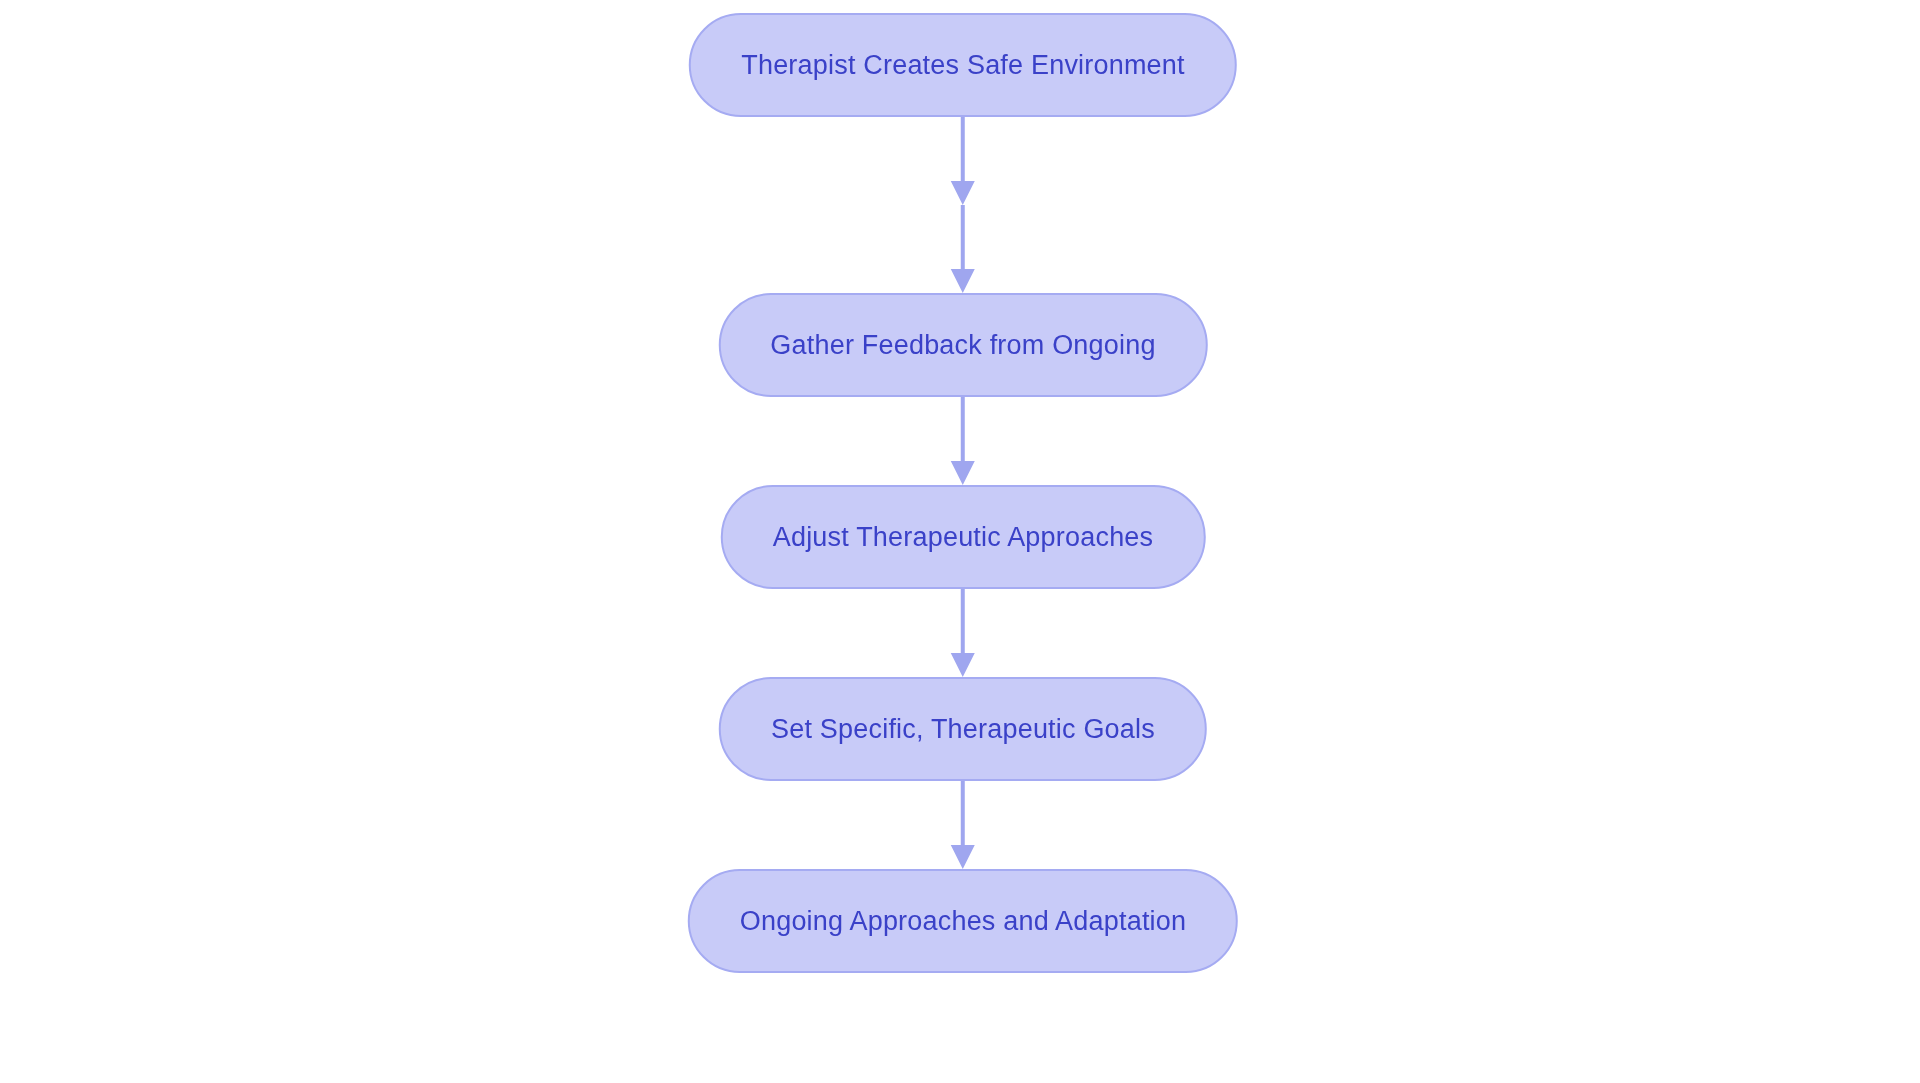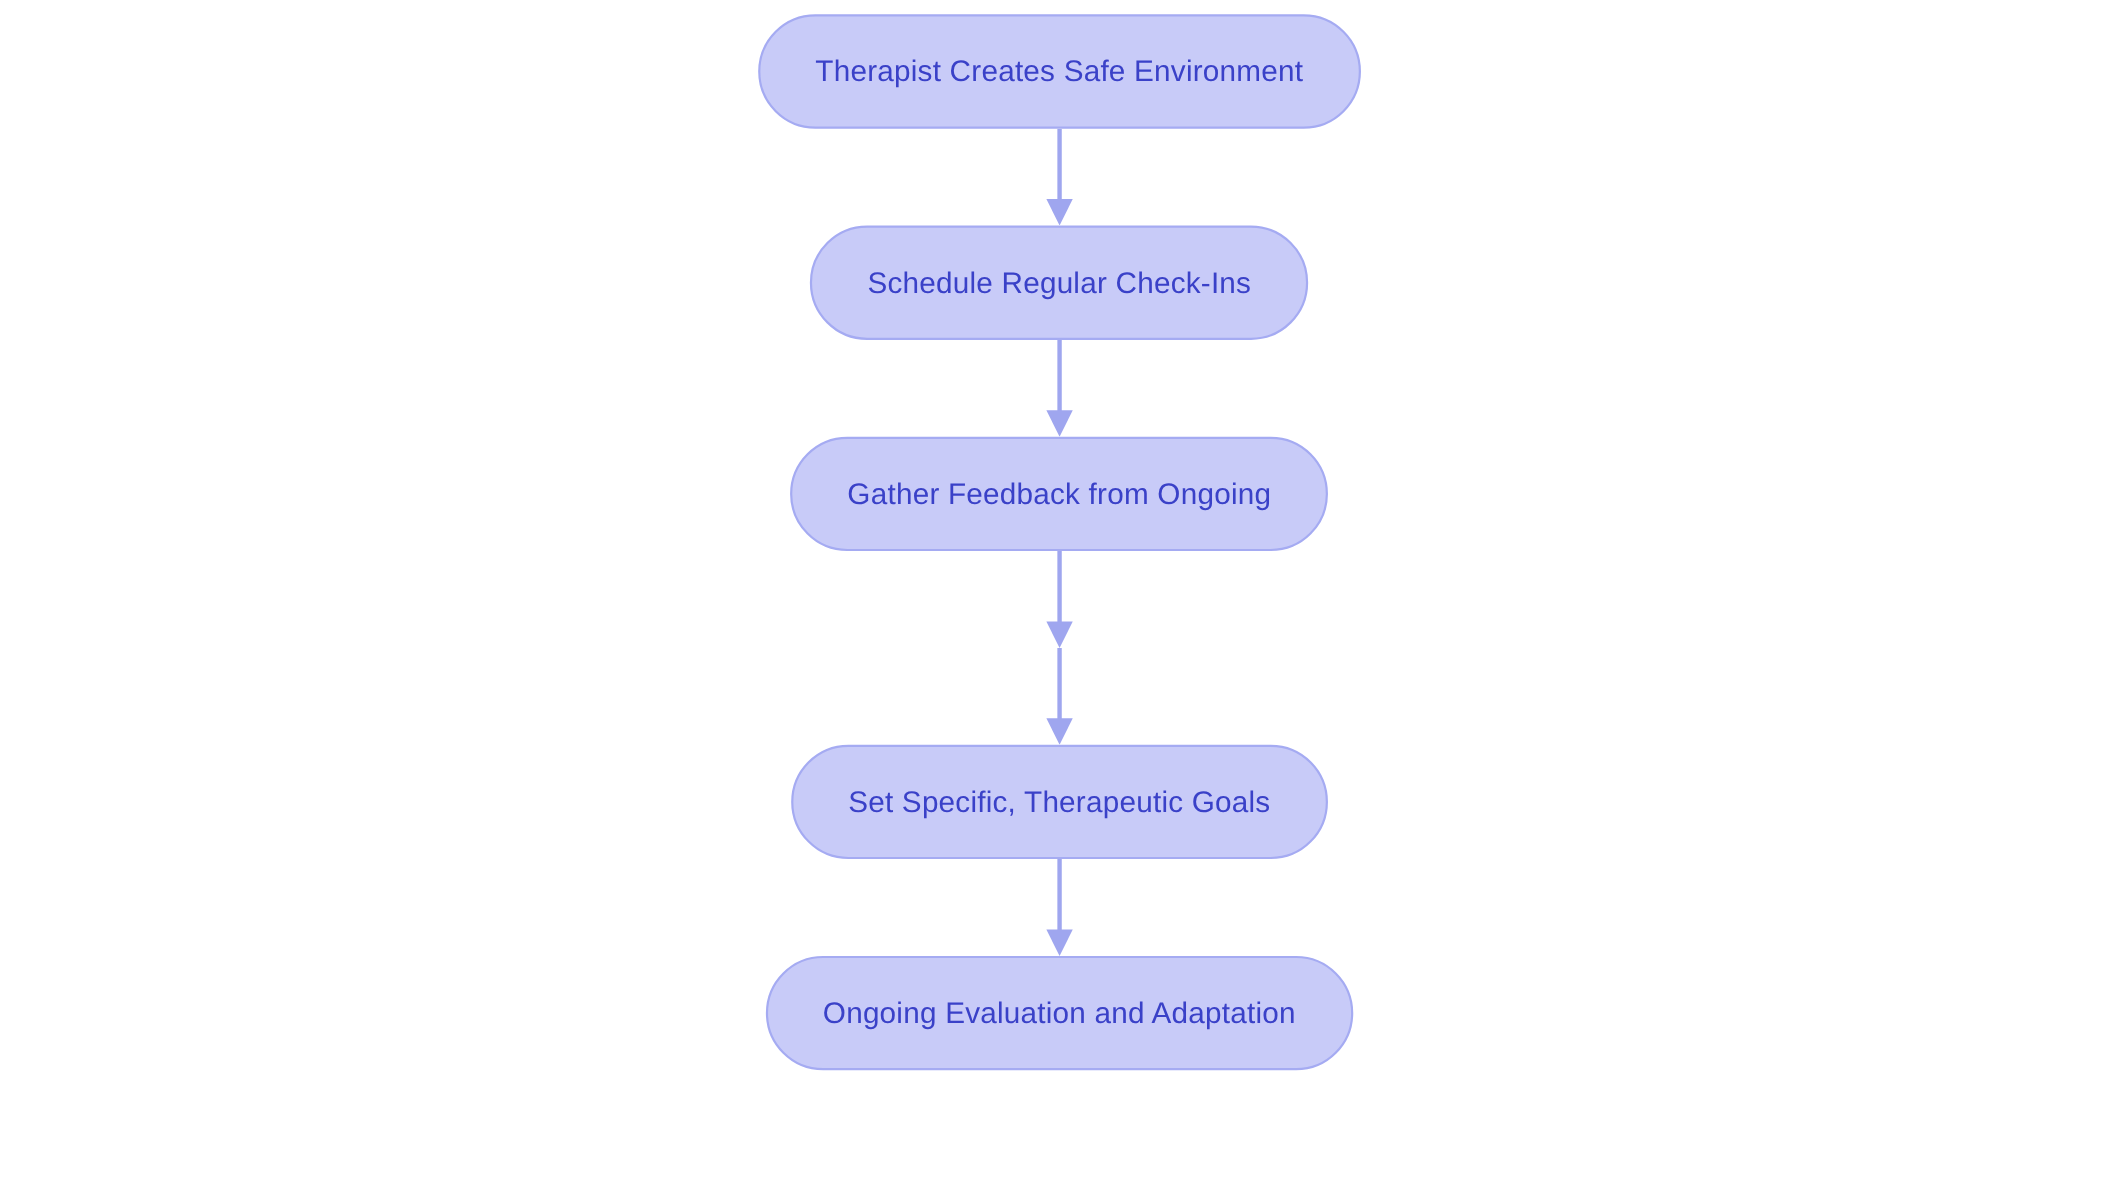--- a/index.html
+++ b/index.html
@@ -57,51 +57,51 @@
 
     <div class="node">
       <span>Therapist Creates Safe Environment</span>
     </div>
 
     <svg class="arrow" viewBox="0 0 26 88" xmlns="http://www.w3.org/2000/svg">
       <line x1="13" y1="0" x2="13" y2="68" stroke="currentColor" stroke-width="4"></line>
       <polygon points="1,64 25,64 13,88" fill="currentColor"></polygon>
     </svg>
 
-    <div class="node">
-      <span>Schedule Regular Check-Ins</span>
-    </div>
 
     <svg class="arrow" viewBox="0 0 26 88" xmlns="http://www.w3.org/2000/svg">
       <line x1="13" y1="0" x2="13" y2="68" stroke="currentColor" stroke-width="4"></line>
       <polygon points="1,64 25,64 13,88" fill="currentColor"></polygon>
     </svg>
 
     <div class="node">
       <span>Gather Feedback from Ongoing</span>
     </div>
 
     <svg class="arrow" viewBox="0 0 26 88" xmlns="http://www.w3.org/2000/svg">
       <line x1="13" y1="0" x2="13" y2="68" stroke="currentColor" stroke-width="4"></line>
       <polygon points="1,64 25,64 13,88" fill="currentColor"></polygon>
     </svg>
 
+    <div class="node">
+      <span>Adjust Therapeutic Approaches</span>
+    </div>
 
     <svg class="arrow" viewBox="0 0 26 88" xmlns="http://www.w3.org/2000/svg">
       <line x1="13" y1="0" x2="13" y2="68" stroke="currentColor" stroke-width="4"></line>
       <polygon points="1,64 25,64 13,88" fill="currentColor"></polygon>
     </svg>
 
     <div class="node">
       <span>Set Specific, Therapeutic Goals</span>
     </div>
 
     <svg class="arrow" viewBox="0 0 26 88" xmlns="http://www.w3.org/2000/svg">
       <line x1="13" y1="0" x2="13" y2="68" stroke="currentColor" stroke-width="4"></line>
       <polygon points="1,64 25,64 13,88" fill="currentColor"></polygon>
     </svg>
 
     <div class="node">
-      <span>Ongoing Evaluation and Adaptation</span>
+      <span>Ongoing Approaches and Adaptation</span>
     </div>
 
   </div>
 </div>
 
 </body></html>

